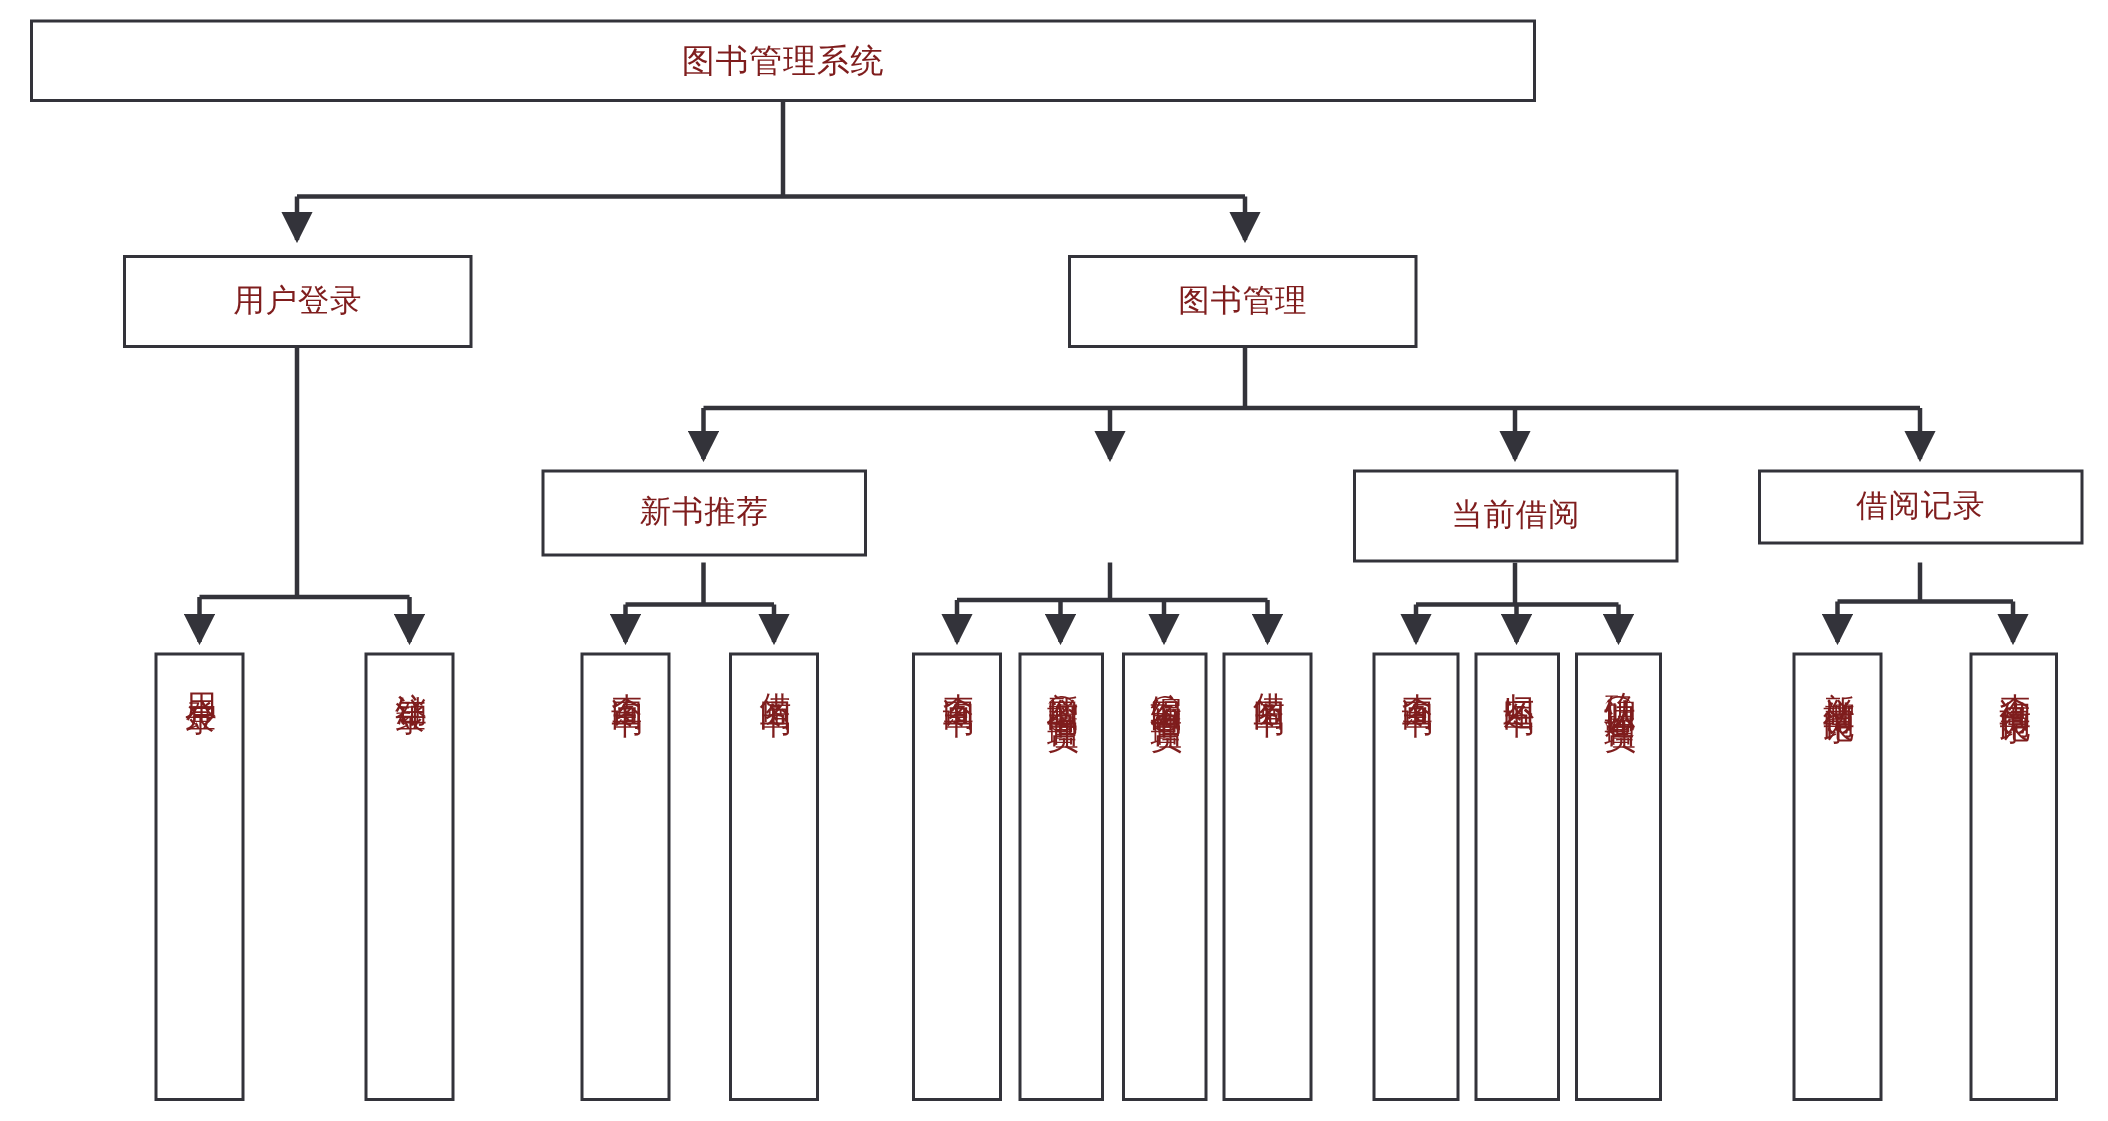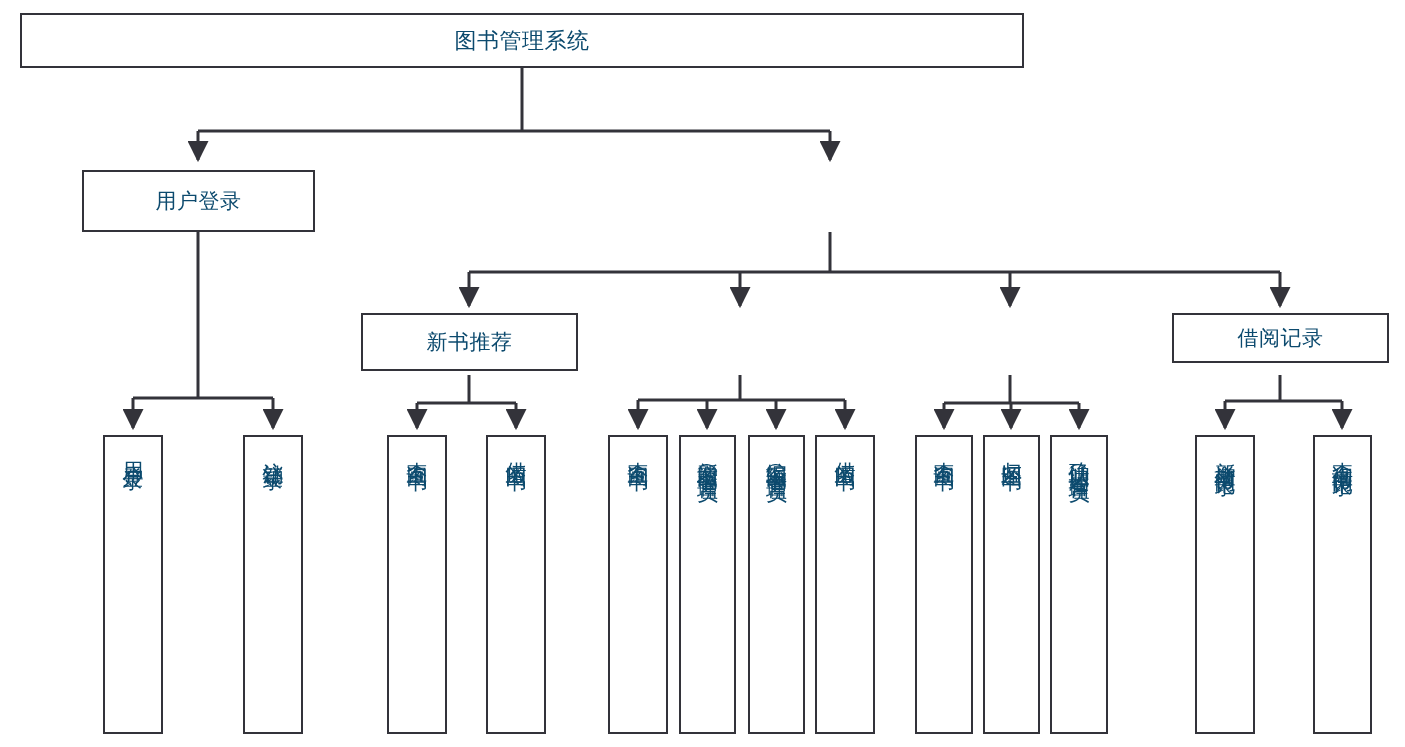--- a/index.html
+++ b/index.html
@@ -26,21 +26,21 @@
     height: 747px;
   }
   .node {
     position: absolute;
     box-sizing: border-box;
     background: #ffffff;
     border: 2px solid #33333a;
     display: flex;
     align-items: center;
     justify-content: center;
-    color: #0c4a6e;
+    color: #7f1d1d;
   }
   .node .node-label {
     display: block;
     text-align: center;
     line-height: 1.18;
     letter-spacing: 0.5px;
   }
   .node.horizontal .node-label {
     writing-mode: horizontal-tb;
     font-size: 21px;
@@ -125,23 +125,29 @@
     </g>
   </svg>
 
   <div class="node root horizontal" style="left:20px; top:13px; width:1004px; height:55px;">
     <span class="node-label">图书管理系统</span>
   </div>
 
   <div class="node horizontal" style="left:82px; top:170px; width:233px; height:62px;">
     <span class="node-label">用户登录</span>
   </div>
+  <div class="node horizontal" style="left:712px; top:170px; width:233px; height:62px;">
+    <span class="node-label">图书管理</span>
+  </div>
 
   <div class="node horizontal" style="left:361px; top:313px; width:217px; height:58px;">
     <span class="node-label">新书推荐</span>
+  </div>
+  <div class="node horizontal" style="left:902px; top:313px; width:217px; height:62px;">
+    <span class="node-label">当前借阅</span>
   </div>
   <div class="node horizontal" style="left:1172px; top:313px; width:217px; height:50px;">
     <span class="node-label">借阅记录</span>
   </div>
 
   <div class="node vertical" style="left:103px; top:435px; width:60px; height:299px;">
     <span class="node-label">用户登录</span>
   </div>
   <div class="node vertical" style="left:243px; top:435px; width:60px; height:299px;">
     <span class="node-label">注销登录</span>

